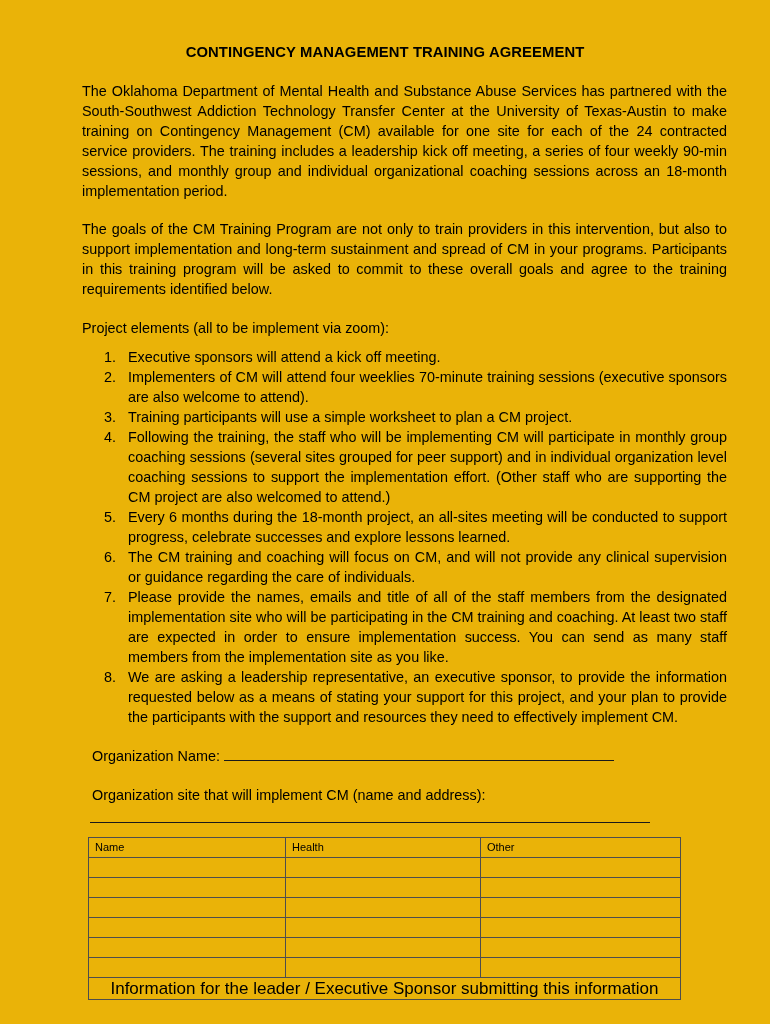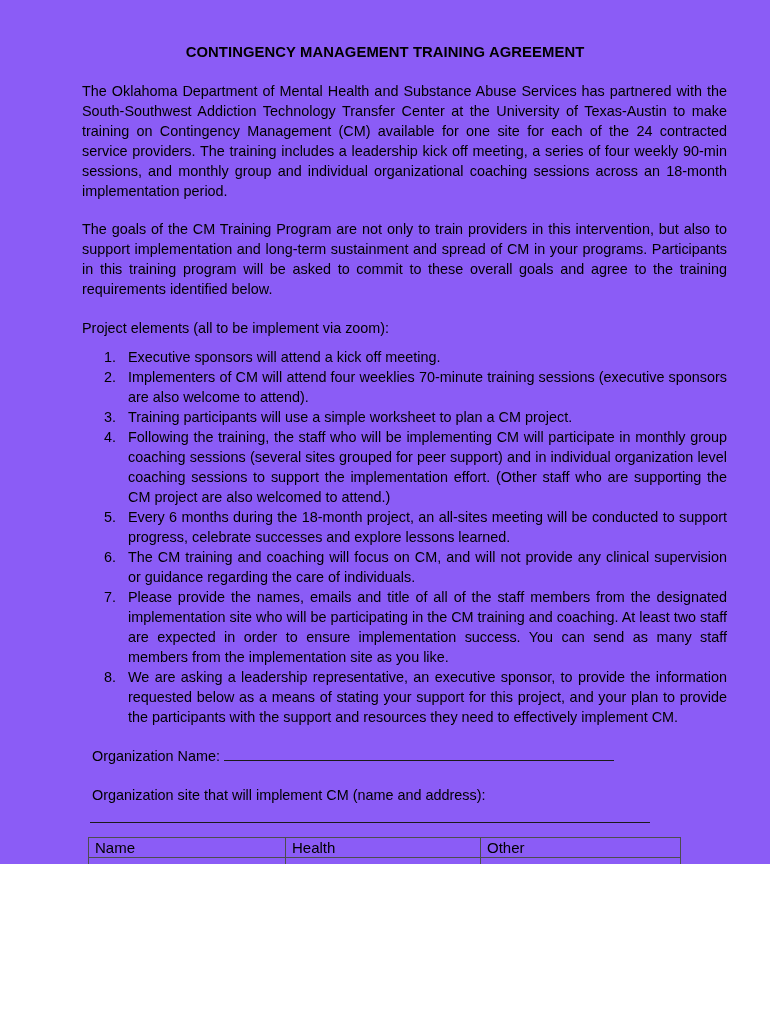--- a/index.html
+++ b/index.html
@@ -11,25 +11,25 @@
     width: 770px;
     height: 1024px;
     font-family: "Liberation Sans", sans-serif;
     color: #000000;
     -webkit-font-smoothing: antialiased;
   }
 
   .page {
     position: relative;
     width: 770px;
-    height: 864px;
+    height: 1024px;
     box-sizing: border-box;
     padding: 0;
     overflow: hidden;
-    background: #8b5cf6;
+    background: #eab308;
   }
 
   
   .doc-title {
     text-align: center;
     font-size: 14.8px;
     line-height: 1.2;
     margin: 0;
     padding-top: 44px;
     letter-spacing: 0.1px;
@@ -128,21 +128,21 @@
   }
   table.staff {
     border-collapse: collapse;
     width: 592px;
     table-layout: fixed;
   }
   table.staff td, table.staff th {
     border: 1px solid #4d4d4d;
     height: 19px;
     padding: 0 0 0 6px;
-    font-size: 15px;
+    font-size: 11px;
     line-height: 19px;
     font-weight: normal;
     text-align: left;
     vertical-align: middle;
   }
   table.staff col.c-name  { width: 197px; }
   table.staff col.c-email { width: 195px; }
   table.staff col.c-title { width: 200px; }
   table.staff tr.empty-row td { height: 19px; }
   table.staff td.footer-cell {

